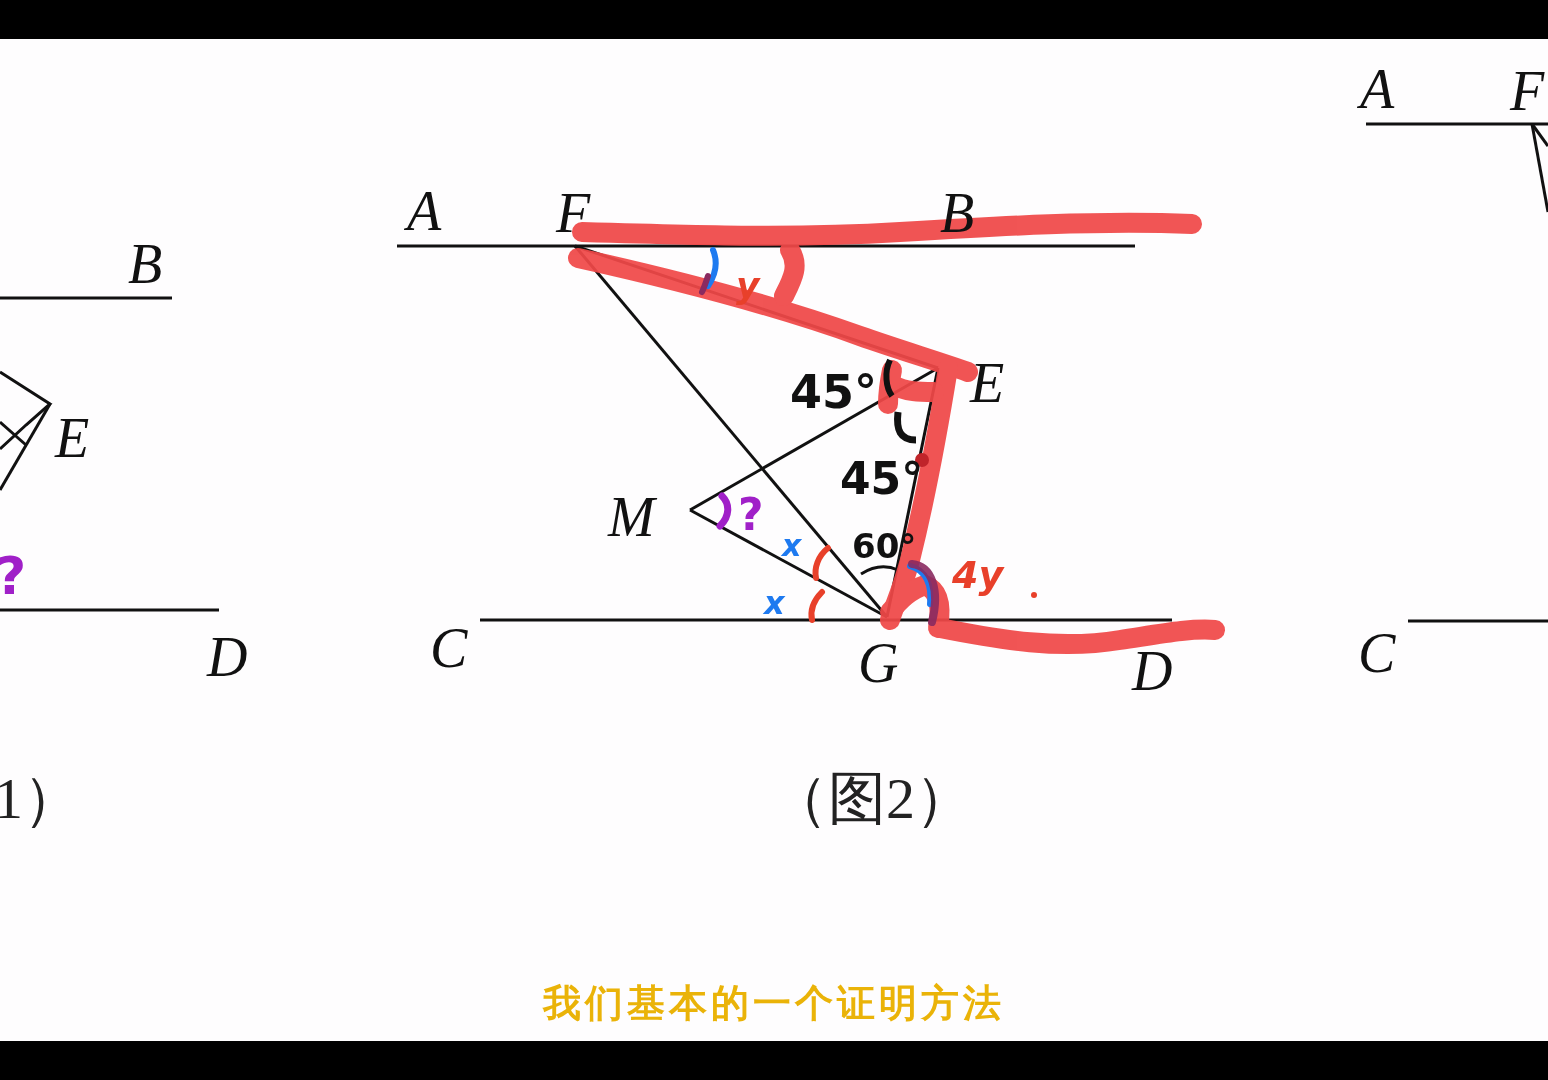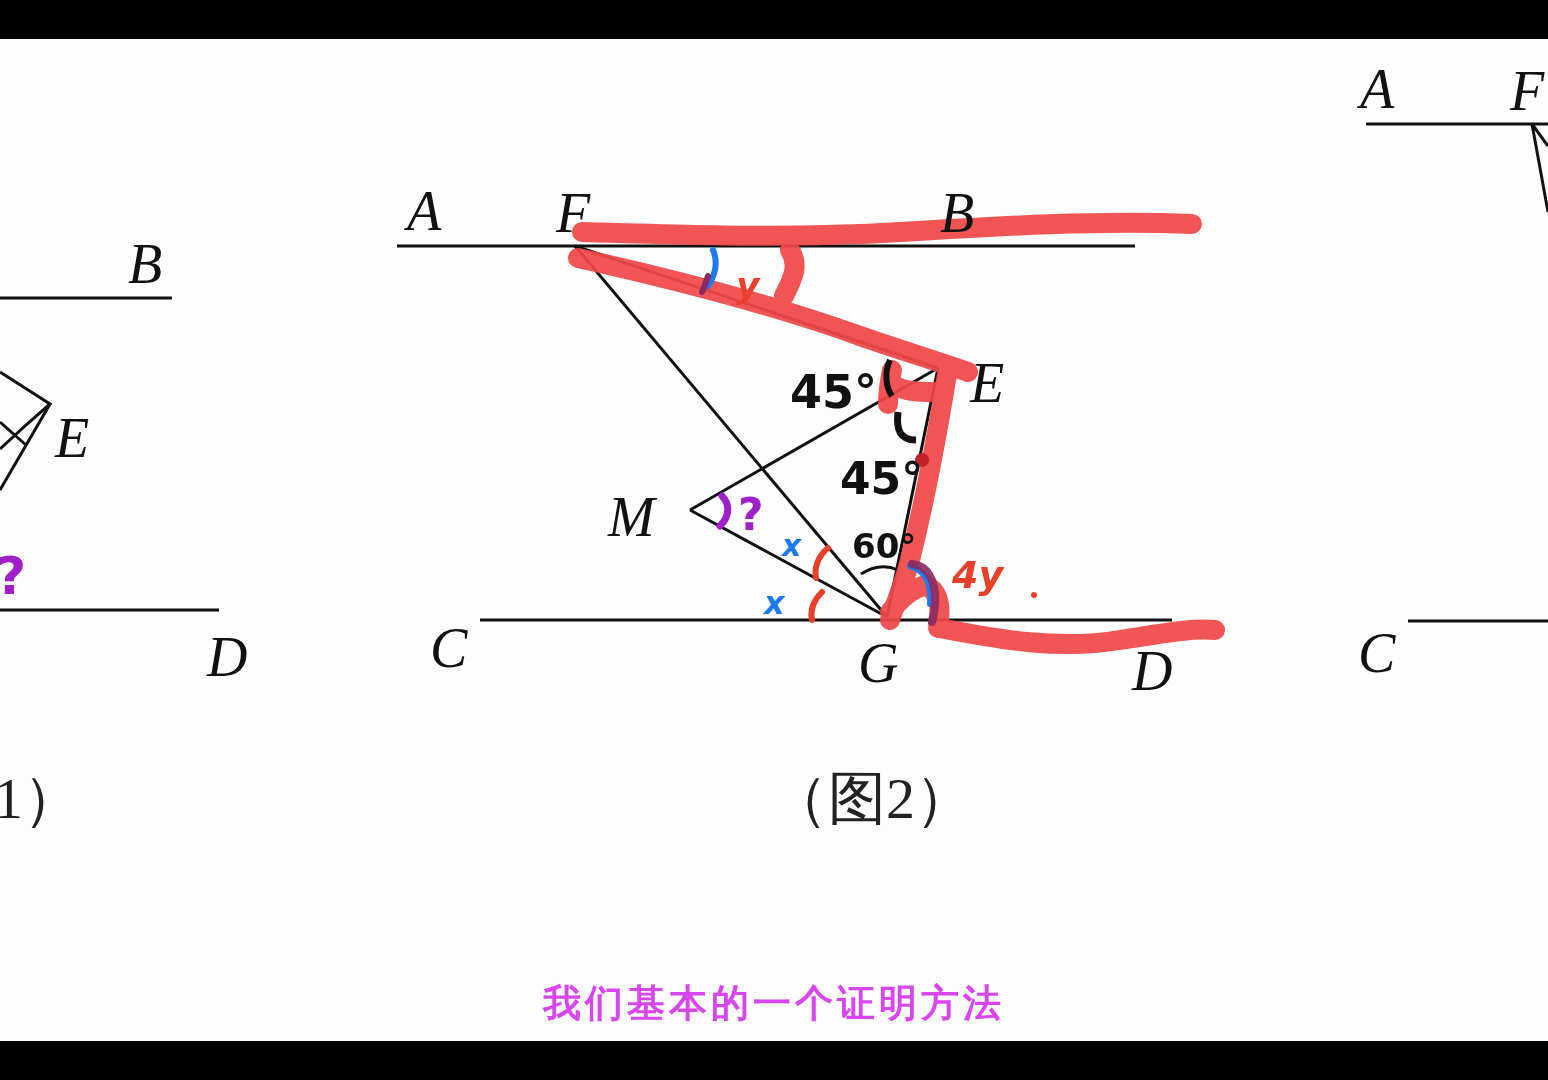--- a/index.html
+++ b/index.html
@@ -4,21 +4,21 @@
   <style>
     html, body { margin: 0; padding: 0; }
     body { width: 1548px; height: 1080px; background: #000; overflow: hidden; position: relative; font-family: "DejaVu Serif", serif; }
     .frame { position: absolute; left: 0; top: 39px; width: 1548px; height: 1002px; background: #fefdfe; }
     .bar-top { position: absolute; left: 0; top: 0; width: 1548px; height: 39px; background: #000; }
     .bar-bottom { position: absolute; left: 0; top: 1041px; width: 1548px; height: 39px; background: #000; }
     svg.scene { position: absolute; left: 0; top: 0; }
     .lbl { font-family: "Liberation Serif", serif; font-style: italic; font-size: 56px; fill: #111; }
     .cap { font-family: "Liberation Serif", serif; font-size: 58px; fill: #222; }
     .hand { font-family: "DejaVu Sans", sans-serif; font-weight: bold; }
-    .subtitle { position: absolute; left: 0; top: 978px; width: 1548px; text-align: center; font-family: "DejaVu Serif", serif; font-weight: bold; font-size: 38px; color: #d946ef; letter-spacing: 4px; }
+    .subtitle { position: absolute; left: 0; top: 978px; width: 1548px; text-align: center; font-family: "DejaVu Serif", serif; font-weight: bold; font-size: 38px; color: #eab308; letter-spacing: 4px; }
   </style>
 </head>
 <body>
 
 <div class="bar-top"></div>
 <div class="frame"></div>
 <div class="bar-bottom"></div>
 
 <svg class="scene" width="1548" height="1080" viewBox="0 0 1548 1080">
 

